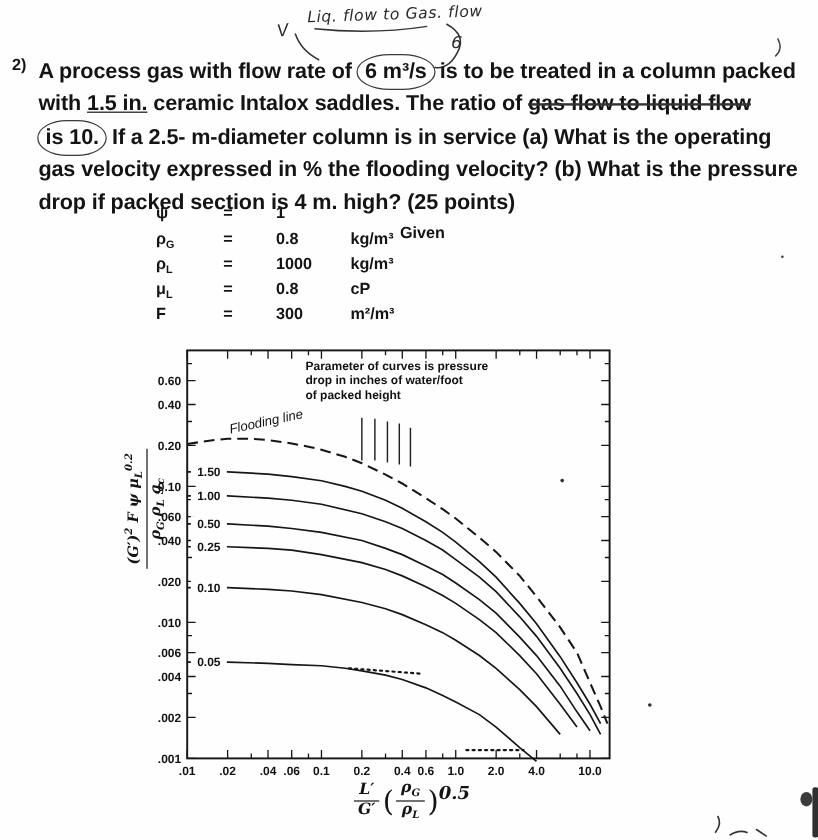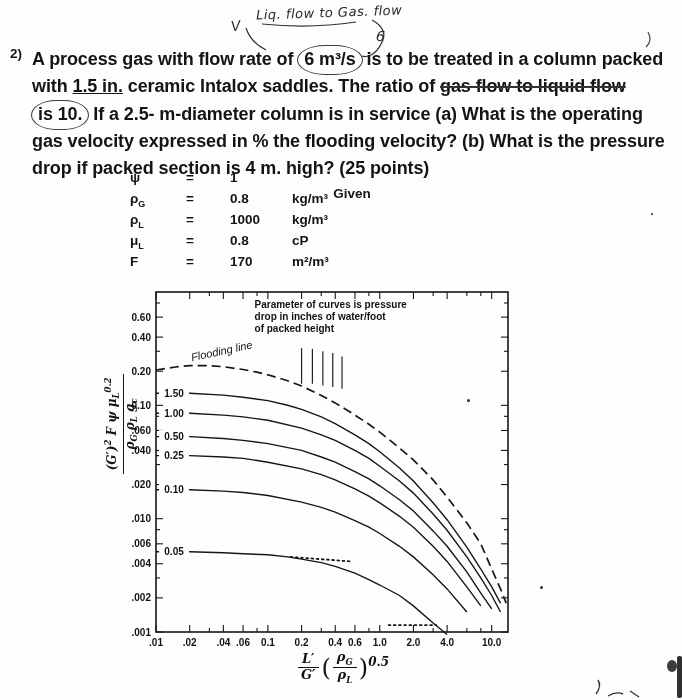--- a/index.html
+++ b/index.html
@@ -37,21 +37,21 @@
                font-family:"DejaVu Serif",serif;font-style:italic;font-size:12px;font-weight:700;}
   .frac{display:inline-flex;flex-direction:column;align-items:center;vertical-align:middle;line-height:1.15;}
   .frac .num{border-bottom:1.4px solid #141414;padding:0 4px;white-space:nowrap;}
   .frac .den{padding:0 4px;white-space:nowrap;}
   sub{font-size:8.5px;} sup{font-size:8.5px;}
 
   
   .xlabel-wrap{position:absolute;left:252px;top:650px;width:180px;text-align:center;
                font-family:"DejaVu Serif",serif;font-style:italic;font-size:13px;font-weight:700;}
   .xlabel-wrap .paren{font-size:24px;font-weight:400;vertical-align:middle;font-style:normal;}
-  .xlabel-wrap .exp{vertical-align:super;font-size:12px;}
+  .xlabel-wrap .exp{vertical-align:super;font-size:15px;}
   .xlabel-wrap .frac{margin:0 2px;}
 
   
   .dot{position:absolute;width:3px;height:3px;border-radius:50%;background:#2c2c2c;}
   .strokes{position:absolute;pointer-events:none;}
 </style>
 </head>
 <body>
 
 <div class="page">
@@ -95,21 +95,21 @@
       </div>
       <div class="grow">
         <span>μ<sub>L</sub></span>
         <span>=</span>
         <span>0.8</span>
         <span>cP</span>
       </div>
       <div class="grow">
         <span>F<sub></sub></span>
         <span>=</span>
-        <span>170</span>
+        <span>300</span>
         <span>m²/m³</span>
       </div>
     </div>
 
   <div class="ylabel-wrap">
     <span class="frac">
       <span class="num"><span>(G′)</span><sup>2</sup><span> F ψ μ</span><sub>L</sub><sup>0.2</sup></span>
       <span class="den"><span>ρ</span><sub>G</sub><span> ρ</span><sub>L</sub><span> g</span><sub>c</sub></span>
     </span>
   </div>

